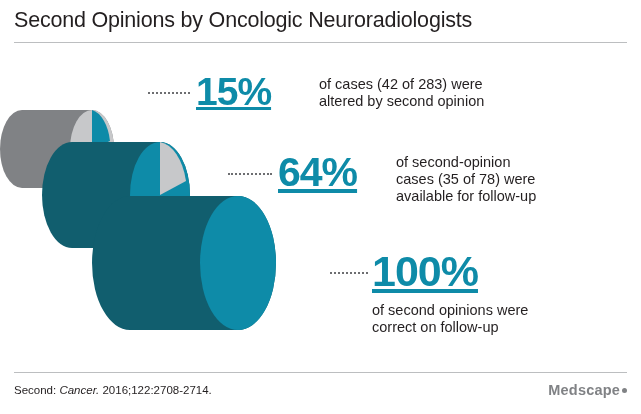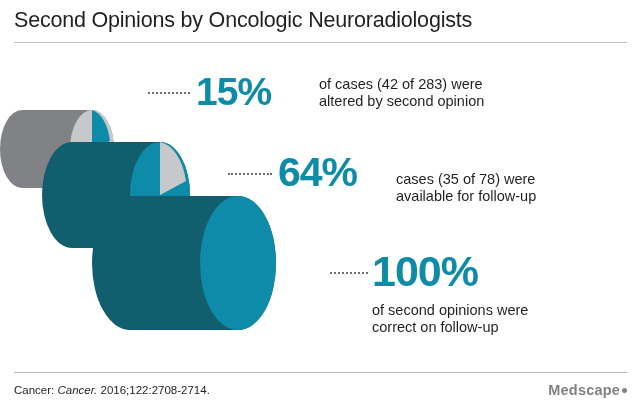--- a/index.html
+++ b/index.html
@@ -78,20 +78,21 @@
   }
   
   .funnel { position: absolute; left: 0; top: 46px; width: 400px; height: 320px; }
   
   .callout { position: absolute; }
   .pct {
     color: #0e8ba8;
     font-weight: bold;
     line-height: 1;
     letter-spacing: -1px;
+    text-decoration: underline;
   }
   .desc {
     color: #231f20;
     line-height: 1.18;
   }
   
   #callout-1 { left: 196px; top: 72px; width: 440px; }
   #callout-1 .pct { position: absolute; left: 0; top: 0; font-size: 39px; }
   #callout-1 .desc { position: absolute; left: 98px; top: 4px; font-size: 14.5px; width: 300px; margin-left: 25px; }
   
@@ -157,31 +158,31 @@
     <div class="pct">15%</div>
     <div class="desc">
       <span>of cases (42 of 283) were</span><br>
       <span>altered by second opinion</span>
     </div>
   </div>
 
   <div class="callout" id="callout-2">
     <div class="pct">64%</div>
     <div class="desc">
-      <br>
+      <span>of second-opinion</span><br>
       <span>cases (35 of 78) were</span><br>
       <span>available for follow-up</span>
     </div>
   </div>
 
   <div class="callout" id="callout-3">
     <div class="pct">100%</div>
     <div class="desc">
       <span>of second opinions were</span><br>
       <span>correct on follow-up</span>
     </div>
   </div>
 
   <div class="footer-rule"></div>
-  <div class="source"><span>Cancer: </span><em>Cancer.</em><span> 2016;122:2708-2714.</span></div>
+  <div class="source"><span>Second: </span><em>Cancer.</em><span> 2016;122:2708-2714.</span></div>
   <div class="logo"><span>Medscape</span><span class="dot"></span></div>
 
 </div>
 
 </body></html>

